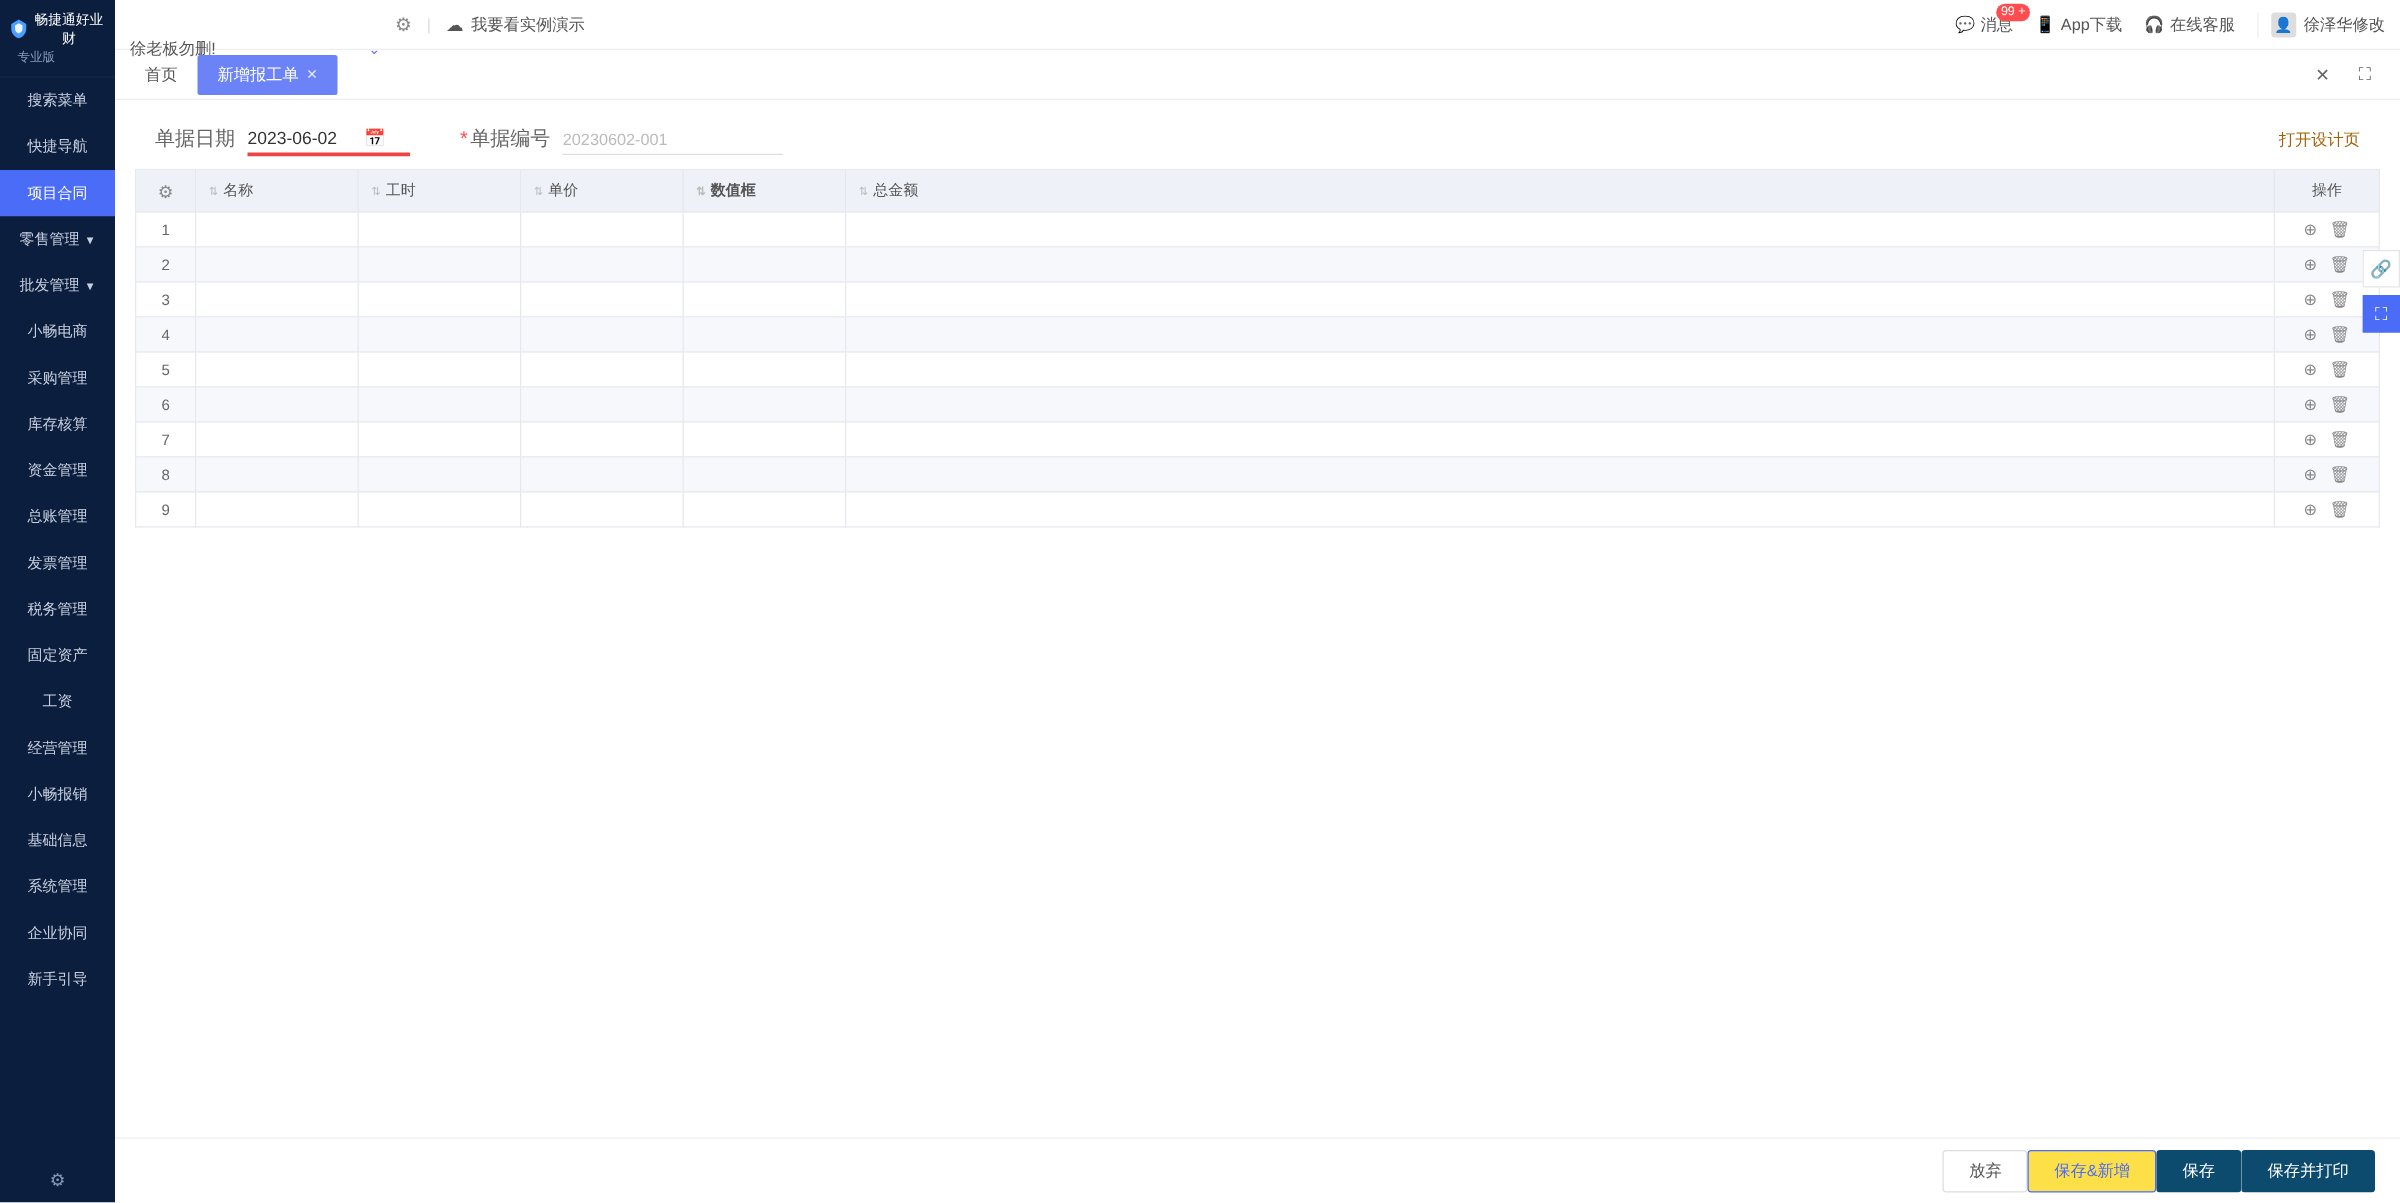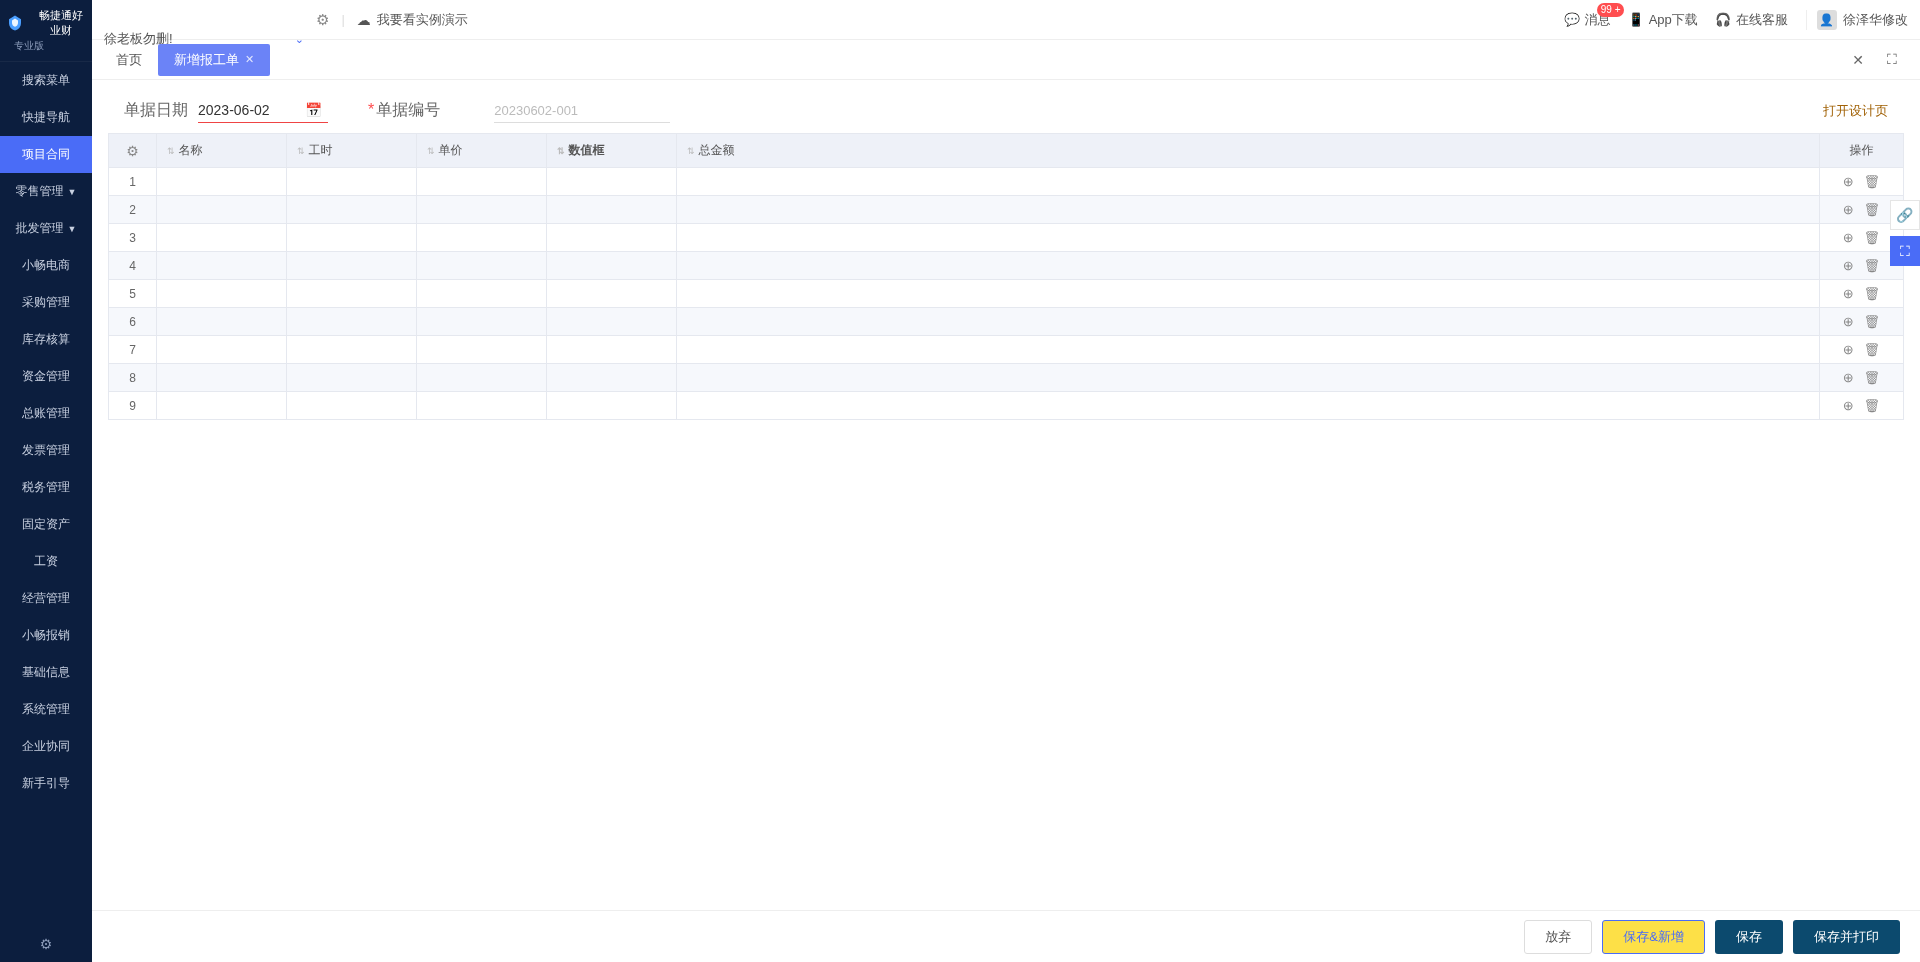--- a/index.html
+++ b/index.html
@@ -2,21 +2,21 @@
 <html><head>
 <meta charset="utf-8">
 <style>
 * { margin: 0; padding: 0; box-sizing: border-box; }
 body { font-family: "Microsoft YaHei", Arial, sans-serif; font-size: 13px; color: #333; background: #fff; overflow: hidden; }
 .app { display: flex; height: 100vh; }
 
 
 .sidebar { width: 92px; background: #0c1e3e; color: #c8d0e0; display: flex; flex-direction: column; flex-shrink: 0; }
 .logo-area { padding: 8px 6px; text-align: center; border-bottom: 1px solid rgba(255,255,255,0.05); }
-.logo-row { display: flex; align-items: center; justify-content: center; gap: 12px; }
+.logo-row { display: flex; align-items: center; justify-content: center; gap: 0; }
 .logo-icon { width: 18px; height: 18px; position: relative; }
 .logo-icon svg { width: 18px; height: 18px; }
 .logo-text { font-size: 11px; color: #fff; font-weight: 500; }
 .logo-sub { font-size: 10px; color: #8a9ab8; margin-top: 1px; text-align: left; padding-left: 8px; }
 .menu { flex: 1; overflow-y: auto; }
 .menu-item { padding: 10px 8px; text-align: center; cursor: pointer; font-size: 12px; display: flex; align-items: center; justify-content: center; gap: 4px; position: relative; }
 .menu-item.active { background: #4a6cf7; color: #fff; }
 .menu-item .caret { font-size: 9px; }
 .sidebar-footer { padding: 10px; text-align: center; }
 .gear-icon { color: #8a9ab8; font-size: 14px; }
@@ -45,24 +45,24 @@
 .tab .close { font-size: 11px; opacity: 0.8; }
 .tabs-spacer { flex: 1; }
 .tabs-actions { display: flex; align-items: center; gap: 10px; padding-right: 8px; }
 .tabs-actions .act { width: 24px; height: 24px; display: flex; align-items: center; justify-content: center; color: #666; cursor: pointer; font-size: 14px; }
 
 
 .form-header { padding: 18px 32px 10px 32px; display: flex; align-items: center; gap: 40px; }
 .field { display: flex; align-items: center; gap: 10px; }
 .field-label { font-size: 16px; color: #666; }
 .field-label .req { color: #ff4d4f; margin-right: 2px; }
-.date-input { display: flex; align-items: center; border-bottom: 1px solid #ef4444; padding: 4px 0; gap: 36px; min-width: 130px; }
+.date-input { display: flex; align-items: center; border-bottom: 3px solid #ef4444; padding: 4px 0; gap: 22px; min-width: 130px; }
 .date-input span { font-size: 14px; color: #333; }
 .cal-icon { color: #4a6cf7; font-size: 14px; }
-.text-input { border: none; border-bottom: 1px solid #ddd; padding: 4px 0; font-size: 13px; color: #0f172a; outline: none; min-width: 130px; background: transparent; margin-left: 44px; }
+.text-input { border: none; border-bottom: 1px solid #ddd; padding: 4px 0; font-size: 13px; color: #0f172a; outline: none; min-width: 130px; background: transparent; }
 .text-input::placeholder { color: #bbb; }
 .form-header-spacer { flex: 1; }
 .design-link { color: #a16207; font-size: 13px; cursor: pointer; }
 
 
 .table-wrap { padding: 0 16px; flex: 1; overflow: auto; }
 table { width: 100%; border-collapse: collapse; table-layout: fixed; }
 th, td { border: 1px solid #e5e8ef; font-size: 12px; }
 th { background: #eef1f8; color: #555; font-weight: normal; padding: 8px 10px; text-align: left; }
 th.center, td.center { text-align: center; }
@@ -79,21 +79,21 @@
 .row-actions { display: flex; justify-content: center; gap: 10px; color: #888; }
 .row-actions span { cursor: pointer; font-size: 13px; }
 .th-gear { color: #888; font-size: 14px; }
 
 
 .side-rail { position: fixed; right: 0; top: 200px; display: flex; flex-direction: column; gap: 6px; }
 .rail-btn { width: 30px; height: 30px; background: #fff; border: 1px solid #e5e5e5; display: flex; align-items: center; justify-content: center; color: #888; cursor: pointer; font-size: 14px; }
 .rail-btn.blue { background: #4a6cf7; border-color: #4a6cf7; color: #fff; }
 
 
-.footer { height: 52px; border-top: 1px solid #eee; display: flex; align-items: center; justify-content: flex-end; padding: 0 20px; gap: 10px; }
+.footer { height: 52px; border-top: 1px solid #eee; display: flex; align-items: center; justify-content: flex-end; padding: 0 20px; }
 .btn { padding: 7px 20px; border-radius: 3px; font-size: 13px; cursor: pointer; border: 1px solid transparent; }
 .btn-default { background: #fff; border-color: #ddd; color: #555; }
 .btn-outline { background: #fde047; border-color: #4a6cf7; color: #4a6cf7; }
 .btn-primary { background: #0c4a6e; color: #fff; }
 
 
 .menu::-webkit-scrollbar { width: 0; }
 </style>
 </head>
 <body>

